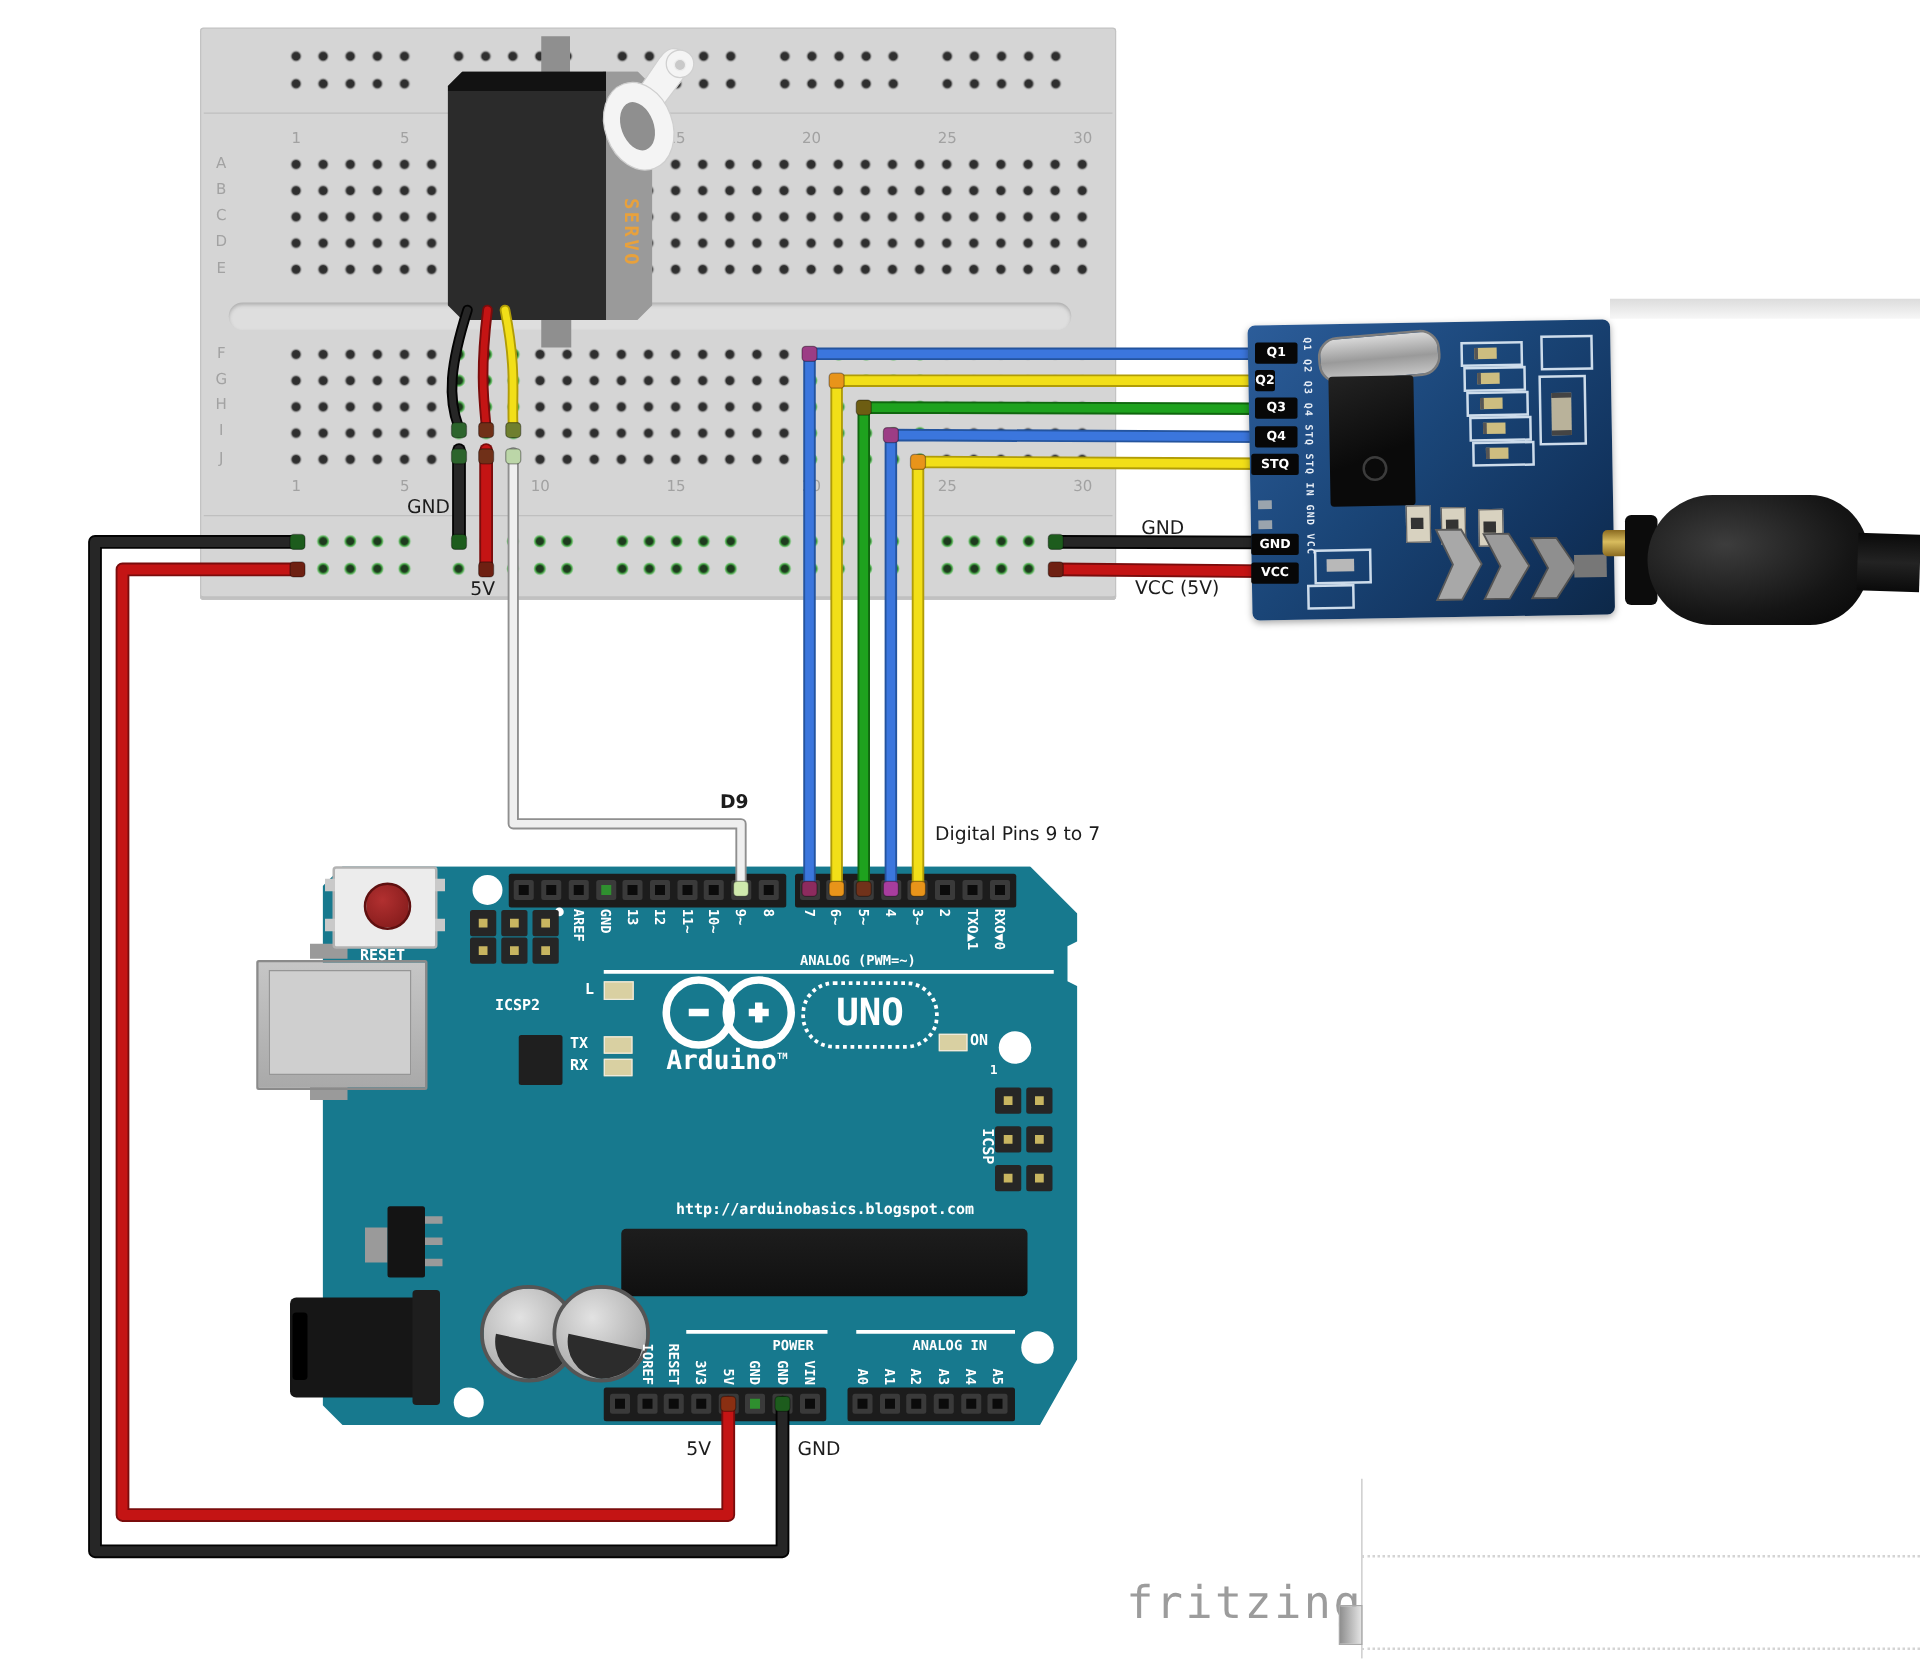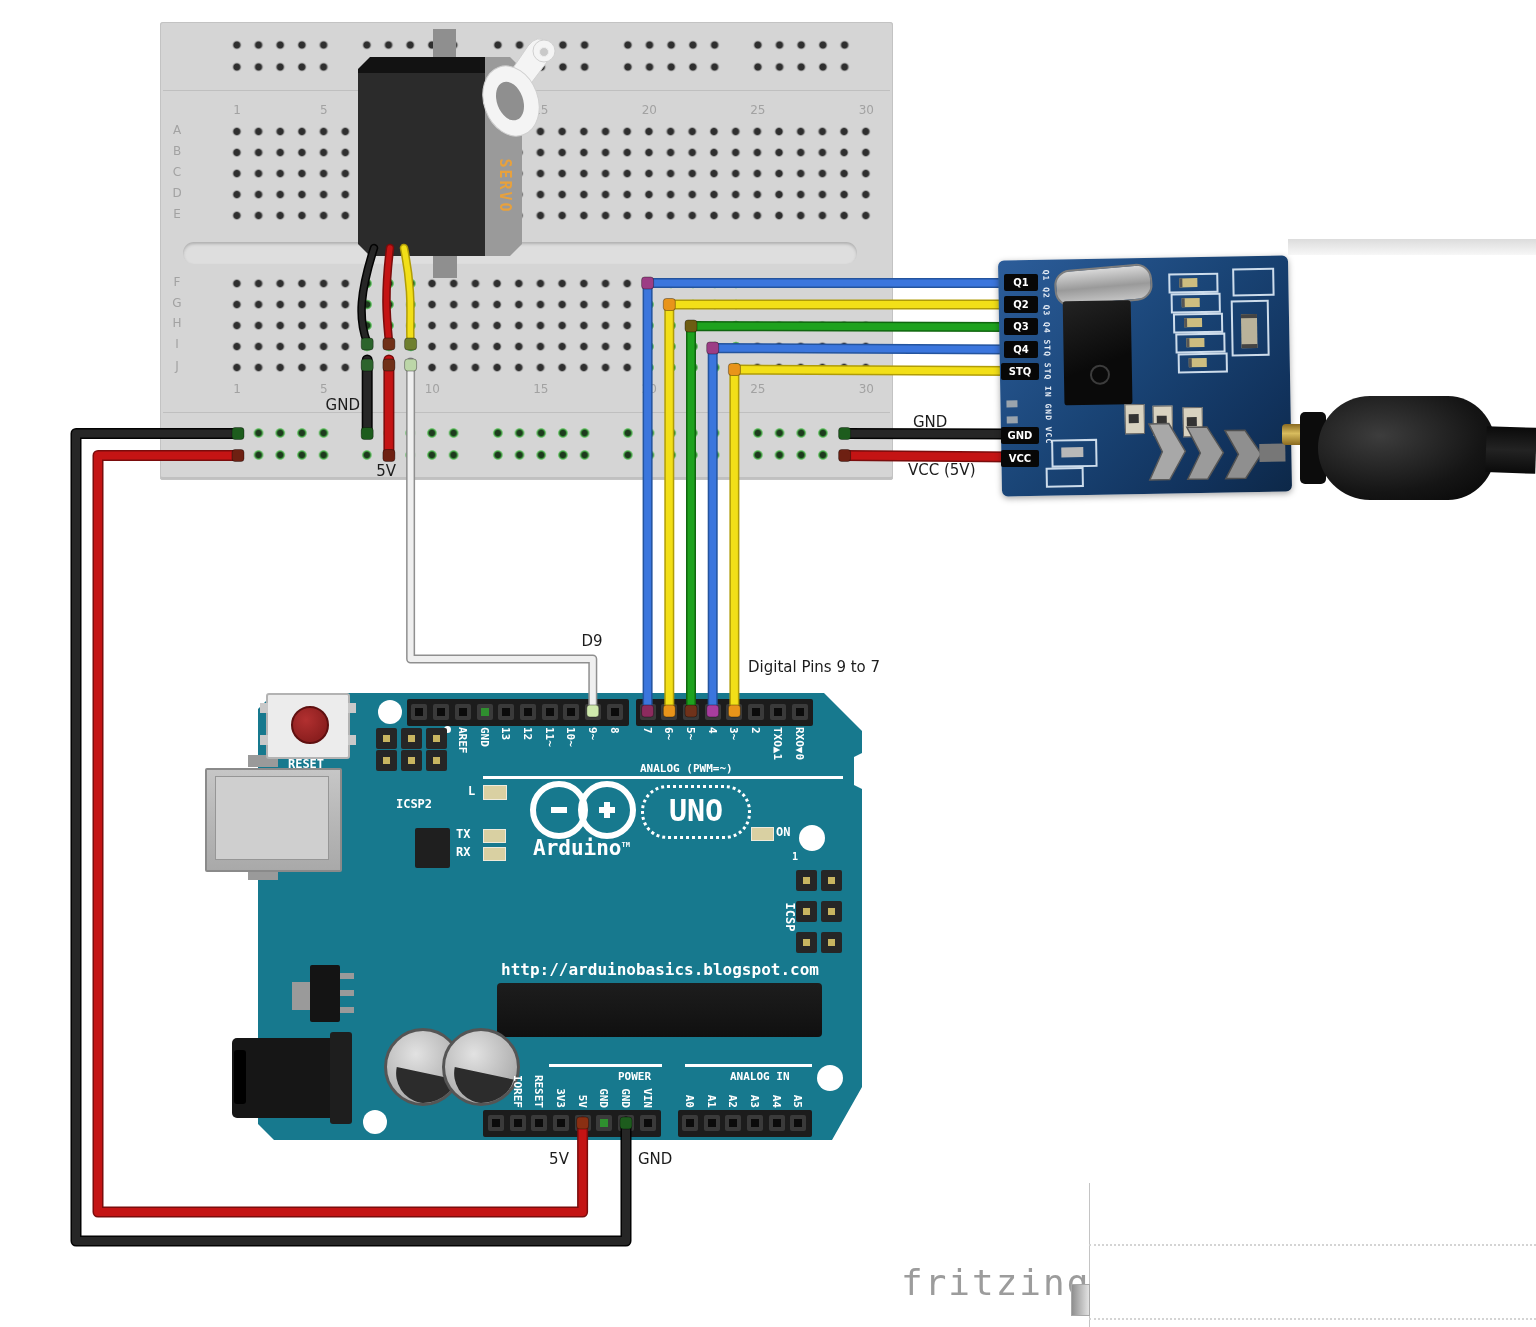--- a/index.html
+++ b/index.html
@@ -178,21 +178,21 @@
     <div class="logo-circle" style="left:320px;top:88px;"></div>
     <div class="abs" style="left:293px;top:114px;width:16px;height:6px;background:#fff;"></div>
     <div class="abs" style="left:341px;top:114px;width:16px;height:6px;background:#fff;"></div>
     <div class="abs" style="left:346px;top:109px;width:6px;height:16px;background:#fff;"></div>
     <div class="abs" style="left:383px;top:92px;width:104px;height:48px;border:3px dotted #fff;border-radius:26px;
          font:bold 30px 'DejaVu Sans Mono',monospace;color:#fff;text-align:center;line-height:46px;">UNO</div>
     <div class="abs" style="left:275px;top:143px;font:bold 21px 'DejaVu Sans Mono',monospace;color:#fff;">
       <span>Arduino</span><span style="font-size:7px;vertical-align:super;">TM</span>
     </div>
 
-    <div class="silk" style="left:212px;top:267px;width:380px;text-align:center;font-size:16px;font-weight:bold;">http://arduinobasics.blogspot.com</div>
+    <div class="silk" style="left:212px;top:267px;width:380px;text-align:center;font-size:12px;font-weight:bold;">http://arduinobasics.blogspot.com</div>
 
     <div class="abs" style="left:239px;top:290px;width:325px;height:54px;background:linear-gradient(180deg,#1d1d1d,#101010);border-radius:4px;"></div>
     <div class="abs" style="left:157px;top:135px;width:35px;height:40px;background:#1f1f1f;border-radius:2px;"></div>
 
     <div class="abs" style="left:34px;top:289px;width:18px;height:28px;background:#9a9a9a;"></div>
     <div class="abs" style="left:52px;top:272px;width:30px;height:57px;background:#141414;border-radius:2px;"></div>
     <div class="abs" style="left:82px;top:280px;width:14px;height:6px;background:#9a9a9a;"></div>
     <div class="abs" style="left:82px;top:297px;width:14px;height:6px;background:#9a9a9a;"></div>
     <div class="abs" style="left:82px;top:314px;width:14px;height:6px;background:#9a9a9a;"></div>
 
@@ -396,39 +396,39 @@
       <svg width="140" height="84" style="left:146px;top:158px;">
         <path d="M2,8 h20 l16,28 l-16,28 h-20 l13,-28 z" fill="#a8a8a8" stroke="#5a5a5a" stroke-width="1.5"></path>
         <path d="M40,12 h20 l16,26 l-16,26 h-20 l13,-26 z" fill="#9b9b9b" stroke="#555" stroke-width="1.5"></path>
         <path d="M78,16 h20 l16,24 l-16,24 h-20 l13,-24 z" fill="#8f8f8f" stroke="#505050" stroke-width="1.5"></path>
         <rect x="112" y="30" width="26" height="18" fill="#777"></rect>
       </svg>
     </div>
 
     <div id="module-labels">
         <div class="mlabel" style="left: 8px; top: 20px; width: 34px;">Q1</div>
-        <div class="mlabel" style="left: 8px; top: 42px; width: 34px; text-align: center;">Q2</div>
+        <div class="mlabel" style="left: 8px; top: 42px; width: 16px; text-align: center;">Q2</div>
         <div class="mlabel" style="left: 8px; top: 64px; width: 34px;">Q3</div>
         <div class="mlabel" style="left: 8px; top: 87px; width: 34px;">Q4</div>
         <div class="mlabel" style="left: 5px; top: 109px; width: 38px;">STQ</div>
         <div class="mlabel" style="left: 5px; top: 173px; width: 38px;">GND</div>
         <div class="mlabel" style="left: 5px; top: 196px; width: 38px;">VCC</div>
       </div>
   </div>
 
   <div class="abs" style="left:1282px;top:424px;width:32px;height:21px;border-radius:4px;
        background:linear-gradient(180deg,#8a6a20,#d8bc5e 45%,#8a6a20);"></div>
   <div class="abs" style="left:1300px;top:412px;width:26px;height:72px;background:#0c0c0c;border-radius:5px;"></div>
   <div class="abs" style="left:1318px;top:396px;width:178px;height:104px;border-radius:52px 48px 48px 52px / 52px;
        background:radial-gradient(ellipse at 35% 38%,#3d3d3d,#151515 62%,#050505);"></div>
   <div class="abs" style="left:1486px;top:427px;width:50px;height:46px;background:linear-gradient(180deg,#0a0a0a,#232323 50%,#0a0a0a);transform:rotate(2deg);"></div>
 
   <div class="note" style="left:322px;top:396px;width:38px;text-align:right;">GND</div>
   <div class="note" style="left:370px;top:462px;width:26px;text-align:right;">5V</div>
-  <div class="note" style="left:576px;top:632px;width:32px;text-align:center;">D9</div>
+  <div class="note" style="left:576px;top:632px;width:32px;text-align:left;font-weight:bold;">D9</div>
   <div class="note" style="left:748px;top:658px;">Digital Pins 9 to 7</div>
   <div class="note" style="left:913px;top:413px;">GND</div>
   <div class="note" style="left:908px;top:461px;">VCC (5V)</div>
   <div class="note" style="left:546px;top:1150px;width:26px;text-align:center;">5V</div>
   <div class="note" style="left:638px;top:1150px;">GND</div>
 
   <div id="fritzing">fritzing</div>
   <div class="abs" style="left:1089px;top:1183px;width:1px;height:144px;background:#c4c4c4;"></div>
   <div class="dotline" style="left:1089px;top:1244px;width:447px;"></div>
   <div class="dotline" style="left:1089px;top:1318px;width:447px;"></div>

